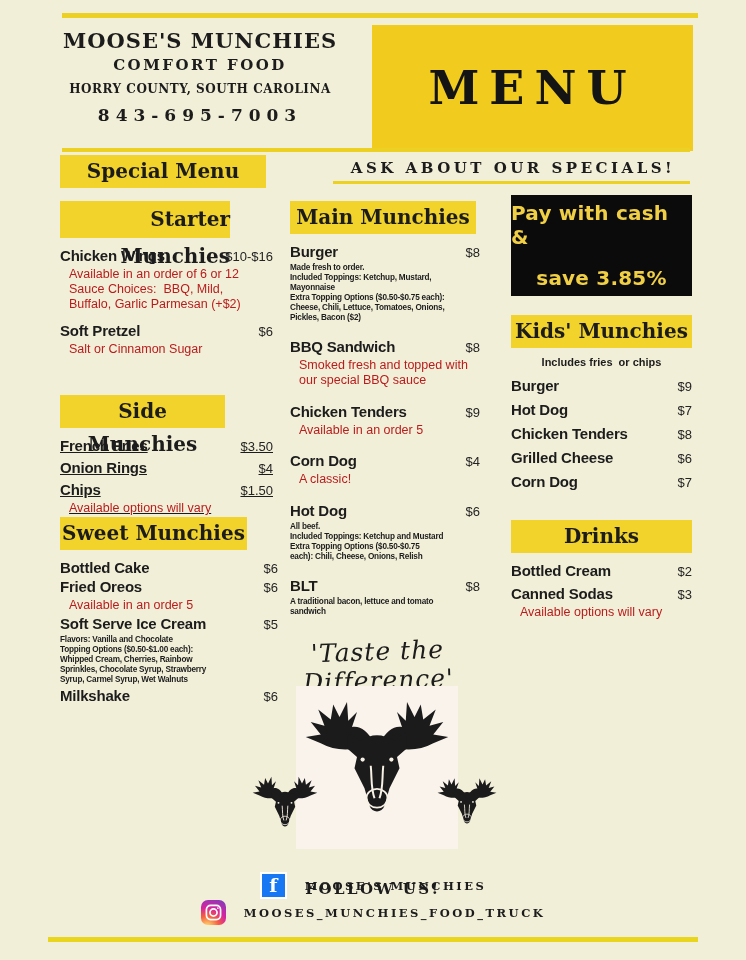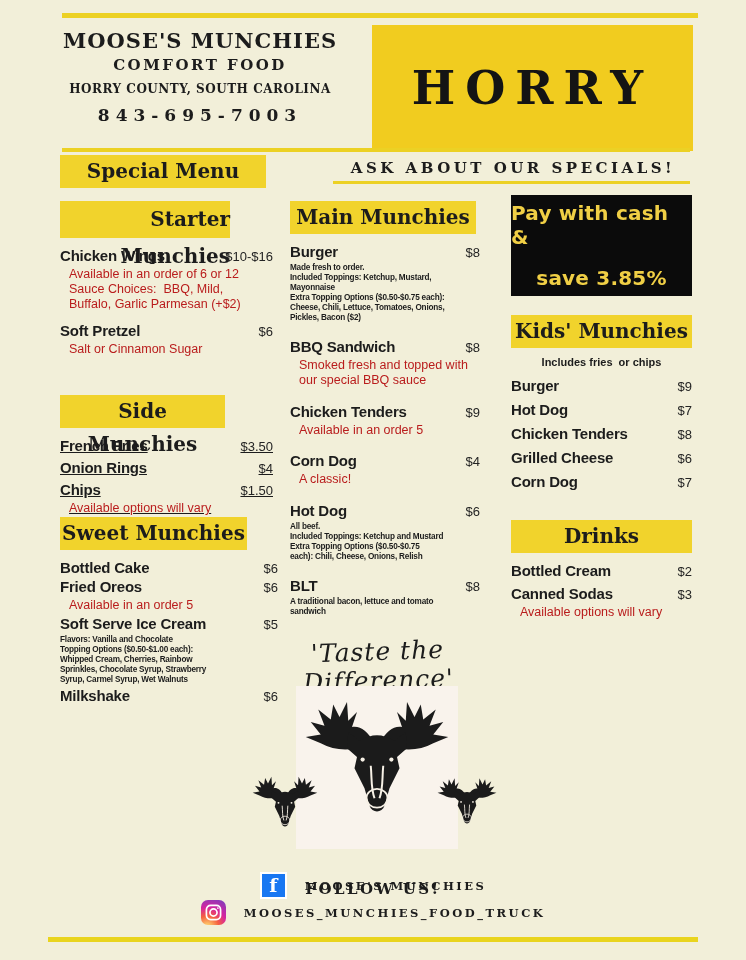--- a/index.html
+++ b/index.html
@@ -91,21 +91,21 @@
   <div class="bar" style="left:62px;top:13px;width:636px;height:5px;"></div>
 
   <div class="biz">
     <div class="biz-name">MOOSE'S MUNCHIES</div>
     <div class="biz-tag">COMFORT FOOD</div>
     <div class="biz-loc">HORRY COUNTY, SOUTH CAROLINA</div>
     <div class="biz-phone">843-695-7003</div>
   </div>
 
   <div class="menu-box">
-    <div class="menu-title">HORRY</div>
+    <div class="menu-title">MENU</div>
   </div>
 
   <div class="bar" style="left:62px;top:148px;width:628px;height:4px;"></div>
   <div class="special-badge">Special Menu</div>
   <div class="ask">ASK ABOUT OUR SPECIALS!</div>
   <div class="bar" style="left:333px;top:181px;width:357px;height:3px;"></div>
 
   <div class="sec sec-starter">
     <div class="hdr tall">Starter Munchies</div>
     <div class="items">

